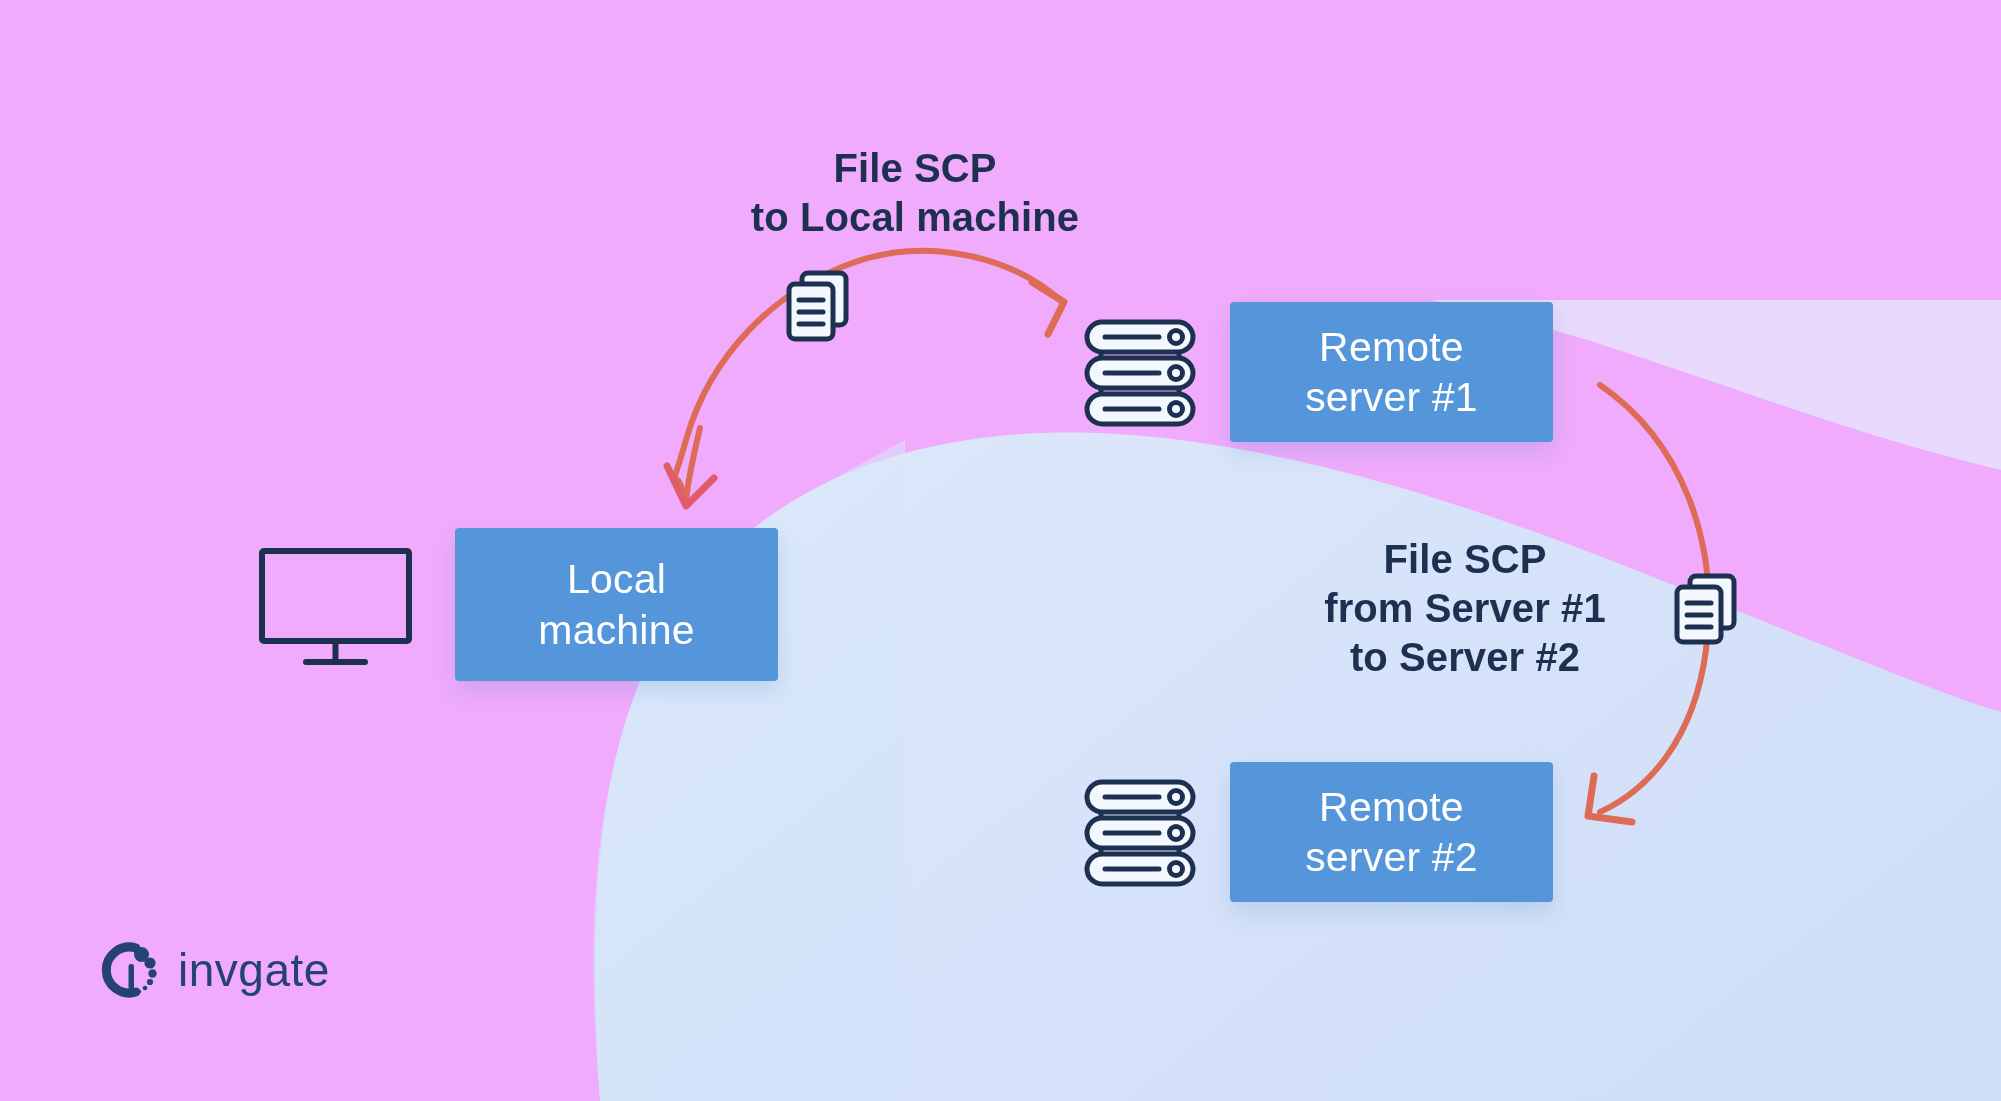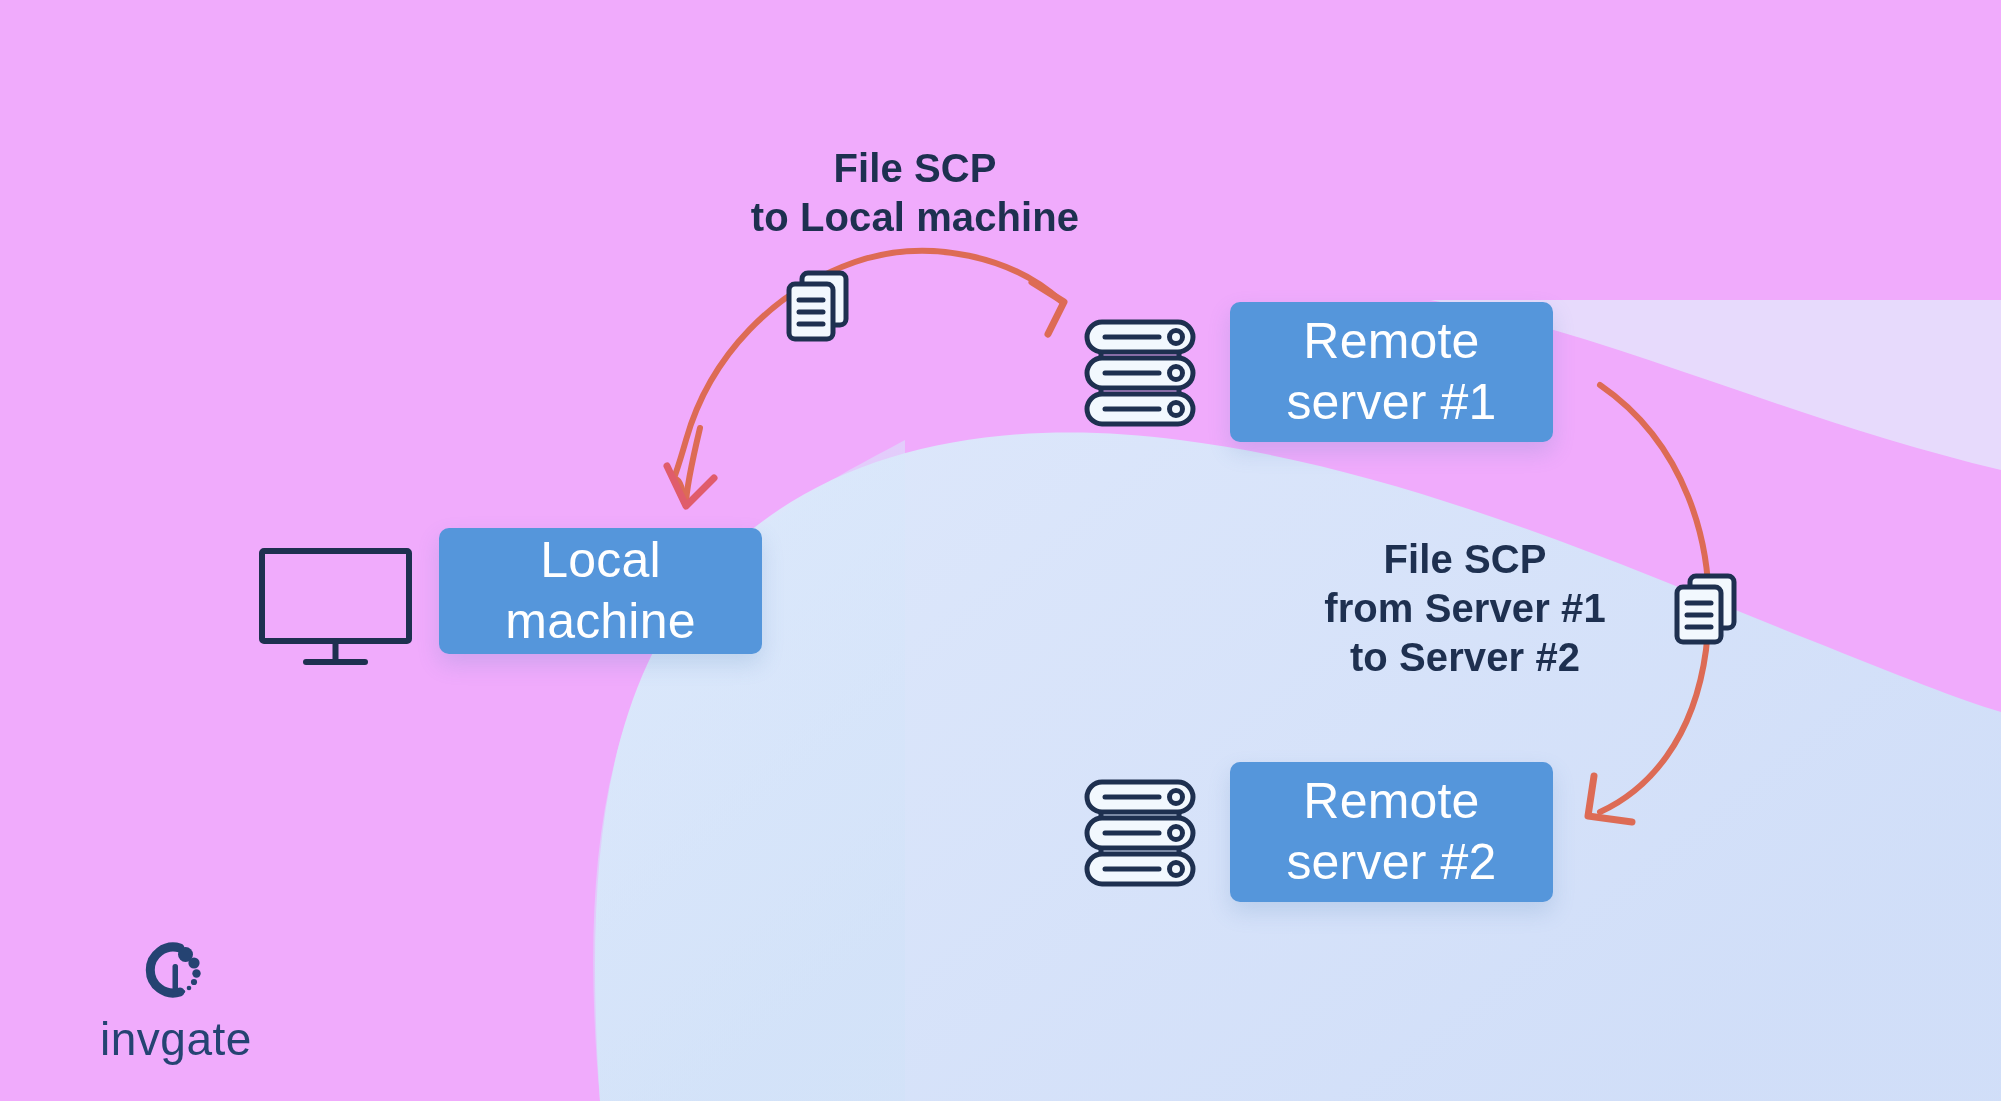--- a/index.html
+++ b/index.html
@@ -29,33 +29,33 @@
     height: 100%;
     pointer-events: none;
   }
 
   
   .node-box {
     position: absolute;
     display: flex;
     align-items: center;
     justify-content: center;
-    border-radius: 10px;
+    border-radius: 4px;
     color: #FFFFFF;
     text-align: center;
     line-height: 1.22;
-    font-size: 50px;
+    font-size: 41px;
     font-weight: 400;
     letter-spacing: 0.2px;
     box-shadow: 0 10px 22px rgba(80,130,185,0.20);
     box-sizing: border-box;
     padding: 0 22px;
     white-space: pre-line;
   }
-  .node-local  { left: 439px; top: 528px; width: 323px; height: 126px; }
+  .node-local  { left: 455px; top: 528px; width: 323px; height: 153px; }
   .node-rs1    { left: 1230px; top: 302px; width: 323px; height: 140px; }
   .node-rs2    { left: 1230px; top: 762px; width: 323px; height: 140px; }
 
   
   .icon {
     position: absolute;
   }
   .icon-monitor  { left: 258px; top: 547px; width: 155px; height: 122px; }
   .icon-server-1 { left: 1083px; top: 318px; width: 114px; height: 110px; }
   .icon-server-2 { left: 1083px; top: 778px; width: 114px; height: 110px; }
@@ -77,21 +77,20 @@
   .caption-right { left: 1150px; top: 535px; width: 630px; }
 
   
   .logo {
     position: absolute;
     left: 100px;
     top: 938px;
     display: flex;
     align-items: center;
     gap: 14px;
-    flex-direction: column;
   }
   .logo-word {
     color: #254372;
     font-size: 46px;
     font-weight: 400;
     letter-spacing: 0.5px;
     line-height: 1;
   }
 </style>
 </head>

